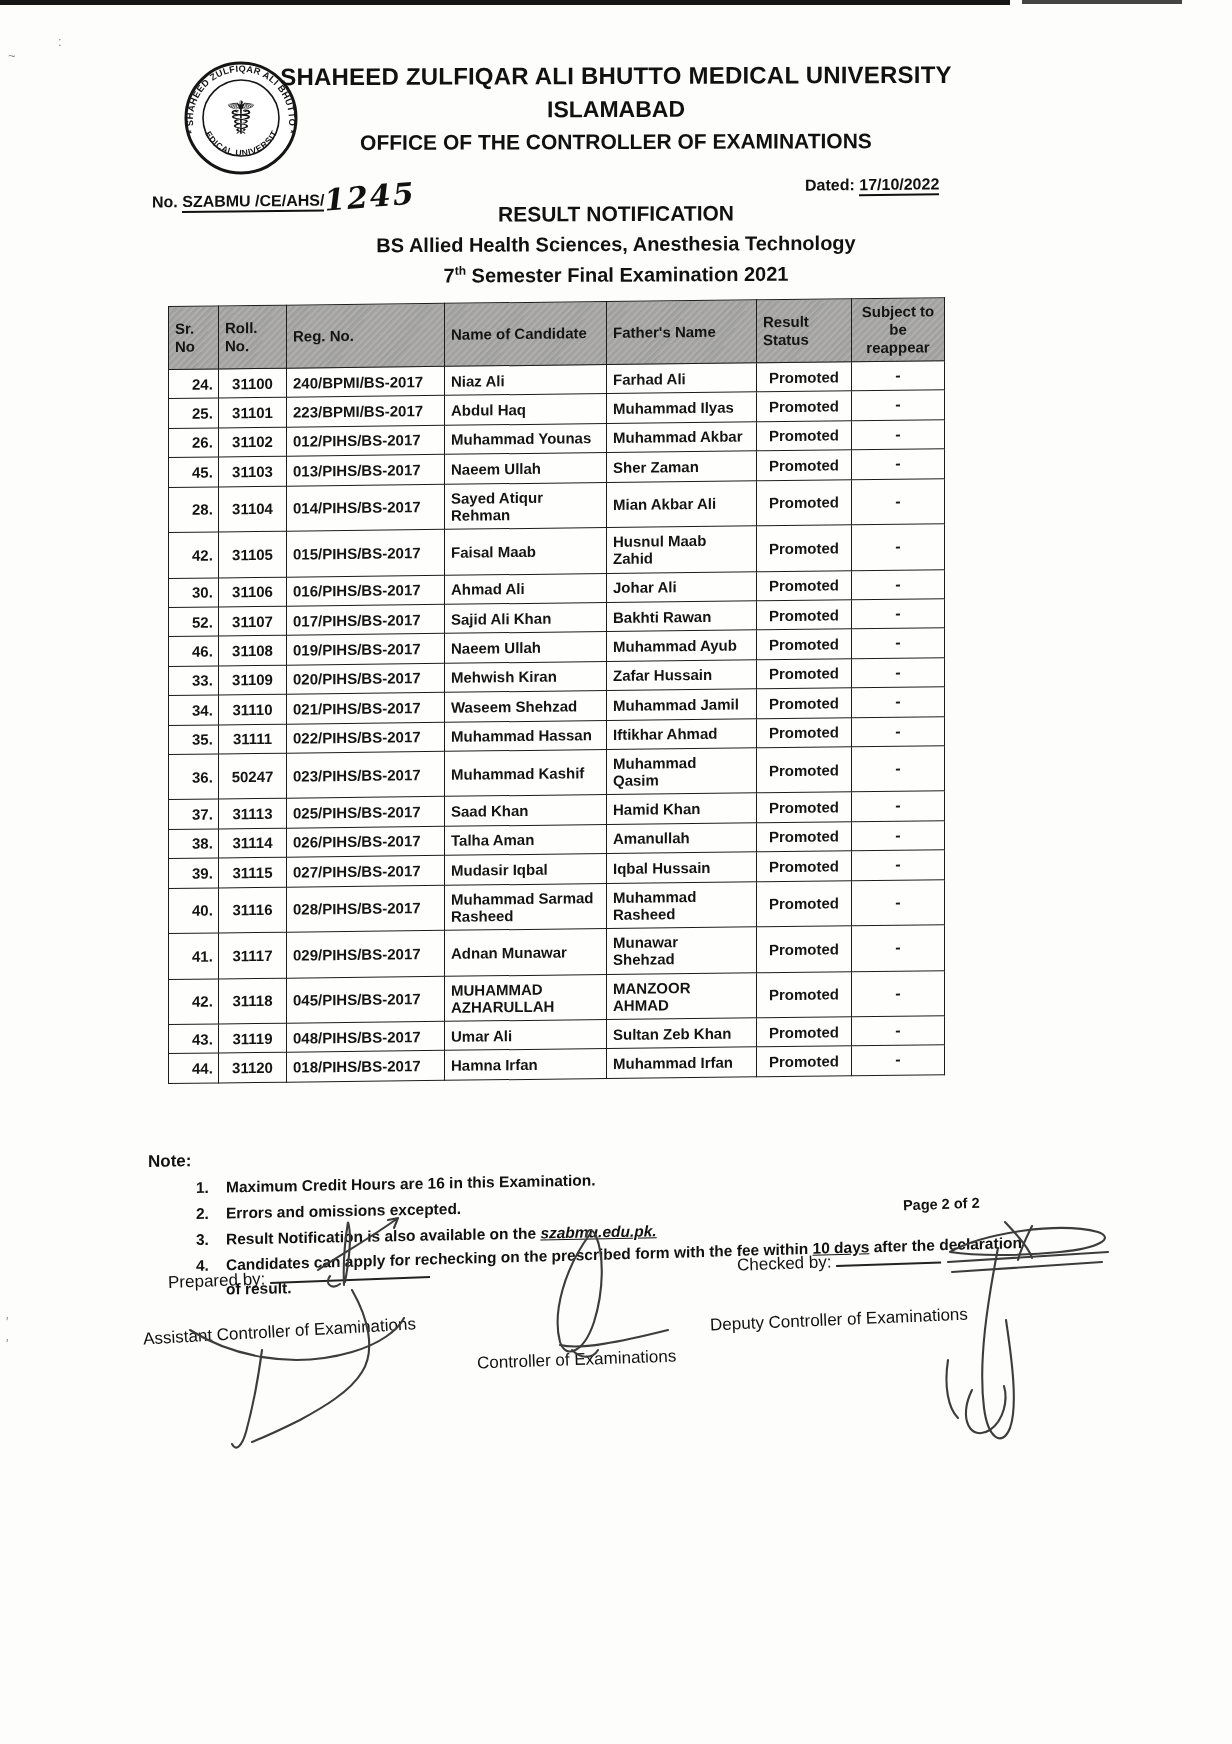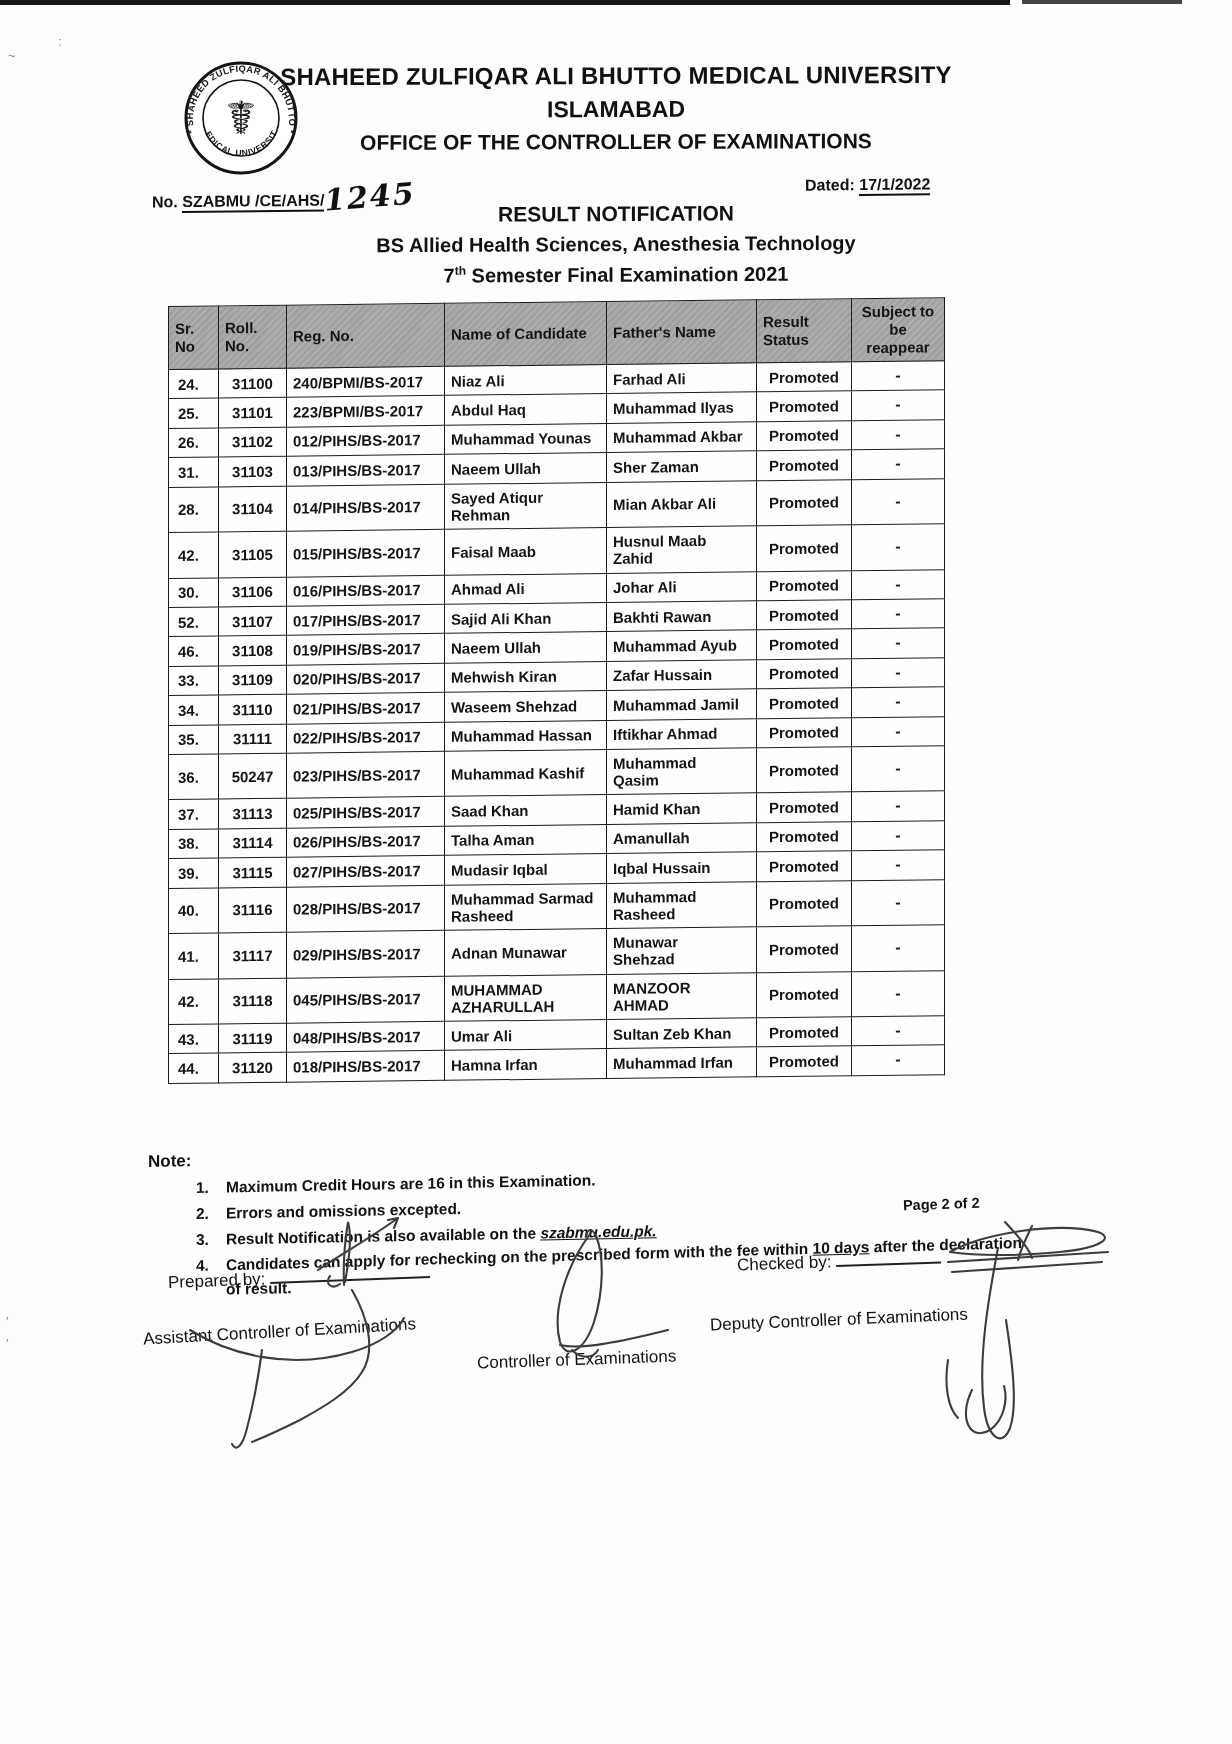--- a/index.html
+++ b/index.html
@@ -36,21 +36,21 @@
   table.results col.c-father{width:150px;} table.results col.c-status{width:95px;}
   table.results col.c-reapp{width:93px;}
   table.results th,table.results td{
     border:1.6px solid #1c1c1c;font-size:15px;font-weight:bold;line-height:1.15;
     padding:5px 6px;vertical-align:middle;text-align:left;color:#141414;
   }
   table.results th{
     background:repeating-linear-gradient(135deg,#a3a3a3 0 2px,#b0afac 2px 4px,#9b9b9b 4px 5px);
     font-size:15px;line-height:1.2;padding:4px 6px;
   }
-  table.results td.cell-sr{padding-left:9px;}
+  table.results td.cell-sr{padding-left:23px;}
   table.results td.cell-roll{text-align:center;}
   table.results td.cell-name,table.results td.cell-father{white-space:pre-line;}
   table.results td.cell-status{text-align:center;}
   table.results td.cell-reappear{text-align:center;font-size:16px;}
   table.results th.h-reapp{text-align:center;}
   
   .notes{position:absolute;left:148px;top:1152px;width:980px;transform:skewY(-1.1deg);transform-origin:left top;}
   .notes-label{font-size:17px;font-weight:bold;}
   .note-row{display:flex;margin-top:8px;margin-left:48px;font-size:15.5px;font-weight:bold;}
   .note-num{width:30px;flex:0 0 30px;}
@@ -103,21 +103,21 @@
   </div>
 
   <div class="head-block">
     <div class="uni-name">SHAHEED ZULFIQAR ALI BHUTTO MEDICAL UNIVERSITY</div>
     <div class="uni-city">ISLAMABAD</div>
     <div class="uni-office">OFFICE OF THE CONTROLLER OF EXAMINATIONS</div>
   </div>
 
   <div class="ref-line"><span>No. </span><span class="ref-underline">SZABMU /CE/AHS/</span><span class="ref-hand">1245</span>
   </div>
-  <div class="date-line"><span>Dated: </span><span class="date-underline">17/1/2022</span>
+  <div class="date-line"><span>Dated: </span><span class="date-underline">17/10/2022</span>
   </div>
 
   <div class="title-block">
     <div class="title-main">RESULT NOTIFICATION</div>
     <div class="title-prog">BS Allied Health Sciences, Anesthesia Technology</div>
     <div class="title-sem"><span>7</span><sup>th</sup><span> Semester Final Examination 2021</span></div>
   </div>
 
   <div class="tbl-wrap">
     <table class="results">
@@ -167,21 +167,21 @@
           <tr>
             <td class="cell-sr">26.</td>
             <td class="cell-roll">31102</td>
             <td class="cell-reg">012/PIHS/BS-2017</td>
             <td class="cell-name">Muhammad Younas</td>
             <td class="cell-father">Muhammad Akbar</td>
             <td class="cell-status">Promoted</td>
             <td class="cell-reappear">-</td>
           </tr>
           <tr>
-            <td class="cell-sr">31.</td>
+            <td class="cell-sr">45.</td>
             <td class="cell-roll">31103</td>
             <td class="cell-reg">013/PIHS/BS-2017</td>
             <td class="cell-name">Naeem Ullah</td>
             <td class="cell-father">Sher Zaman</td>
             <td class="cell-status">Promoted</td>
             <td class="cell-reappear">-</td>
           </tr>
           <tr>
             <td class="cell-sr">28.</td>
             <td class="cell-roll">31104</td>

